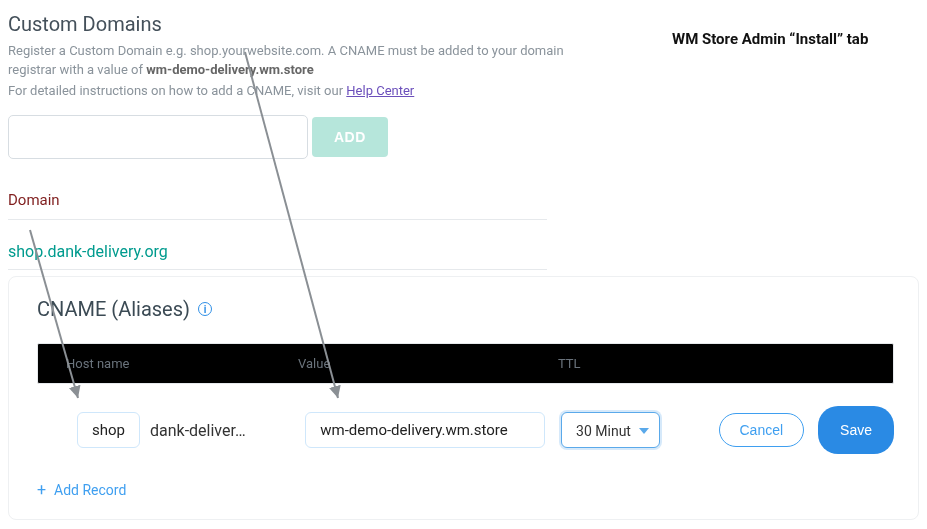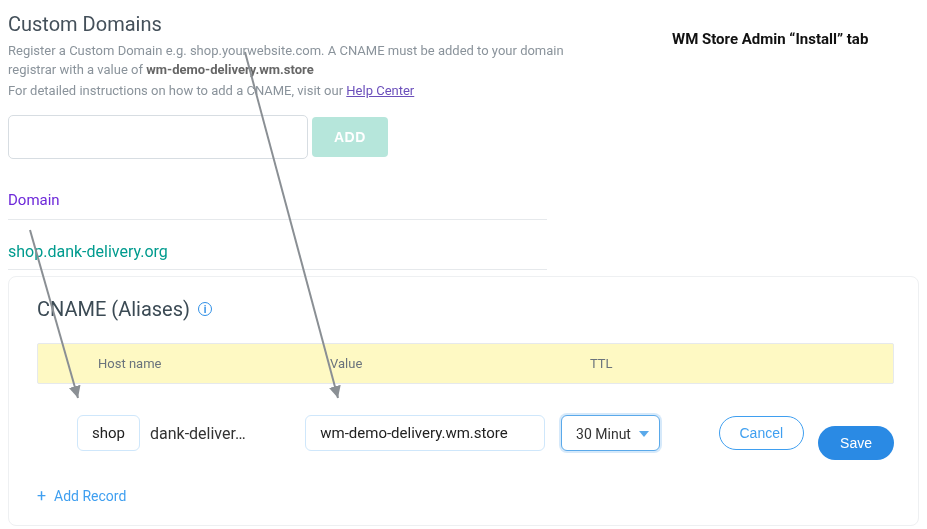--- a/index.html
+++ b/index.html
@@ -33,21 +33,21 @@
     border: 1px solid #d7dde2; border-radius: 5px;
     padding: 0 12px; font-size: 15px; background: #fff;
   }
   .add-btn {
     height: 40px; padding: 0 22px;
     background: #b6e6db; color: #fff;
     border: none; border-radius: 4px;
     font-size: 14px; font-weight: 700; letter-spacing: .5px;
   }
   .domain-label {
-    font-size: 15px; color: #6d28d9;
+    font-size: 15px; color: #7f1d1d;
     margin: 32px 0 10px 8px;
   }
   .divider { height: 1px; background: #e6e9ec; margin: 0 380px 0 8px; }
   .domain-value {
     font-size: 16px; color: #009b8e;
     margin: 22px 0 8px 8px;
   }
   .annotation {
     position: absolute;
     font-size: 15px; font-weight: 700; color: #111;
@@ -66,23 +66,23 @@
     display: inline-flex; align-items: center; gap: 8px;
   }
   .info-icon {
     width: 14px; height: 14px; border: 1.5px solid #2f8fe6;
     border-radius: 50%; display: inline-flex; align-items: center; justify-content: center;
     font-size: 10px; color: #2f8fe6; font-weight: 700;
   }
   .table-head {
     display: flex; align-items: center;
     border: 1px solid #e6e9ec; border-radius: 2px;
-    background: #fef9c3;
+    background: #000000;
     margin-top: 22px;
-    padding: 12px 0 12px 60px;
+    padding: 12px 0 12px 28px;
     font-size: 13px; color: #6a737c;
   }
   .col-host  { width: 232px; }
   .col-value { width: 260px; }
   .col-ttl   { width: 160px; }
   .row {
     display: flex; align-items: center;
     padding: 22px 0 22px 40px;
   }
   .row .host-cell  { width: 232px; display: flex; align-items: center; gap: 10px; }
@@ -106,23 +106,23 @@
     box-shadow: 0 0 0 2px rgba(90,169,234,.25);
     font-size: 14px; color: #333; background: #fff;
   }
   .chev { width: 0; height: 0; border-left: 5px solid transparent; border-right: 5px solid transparent; border-top: 6px solid #5aa9ea; }
   .btn-outline {
     height: 34px; padding: 0 20px;
     border: 1.5px solid #3f9ff0; background: #fff; color: #3f9ff0;
     border-radius: 20px; font-size: 14px;
   }
   .btn-primary {
-    height: 34px; padding: 0 22px;
+    height: 48px; padding: 0 22px;
     border: none; background: #2a8ae4; color: #fff;
-    border-radius: 20px; font-size: 14px; margin-top: 20px;
+    border-radius: 20px; font-size: 14px;
   }
   .add-record {
     display: inline-flex; align-items: center; gap: 8px;
     color: #3f9ff0; font-size: 14px; margin-top: 6px; cursor: pointer;
   }
   .plus { font-size: 16px; line-height: 1; }
 
   
   svg.arrows { position: absolute; left: 0; top: 0; pointer-events: none; }
 </style>

